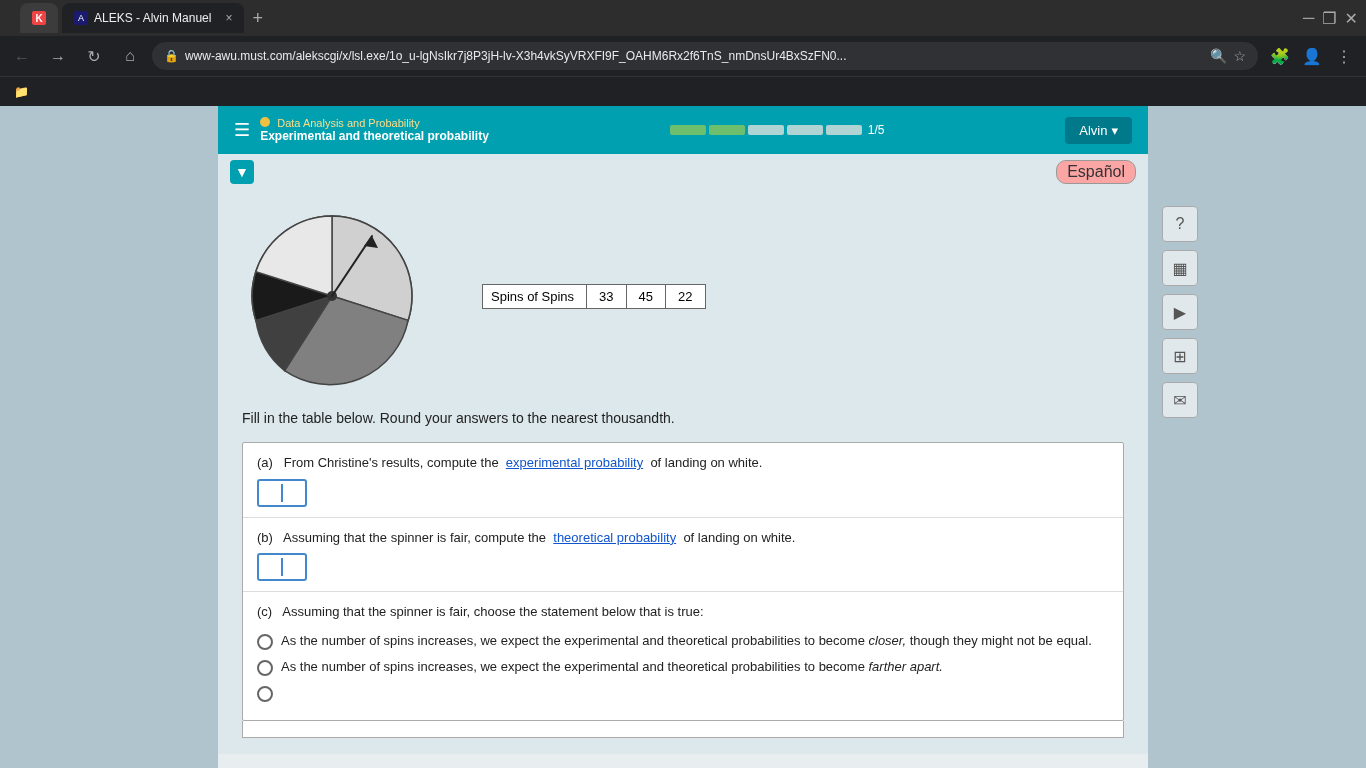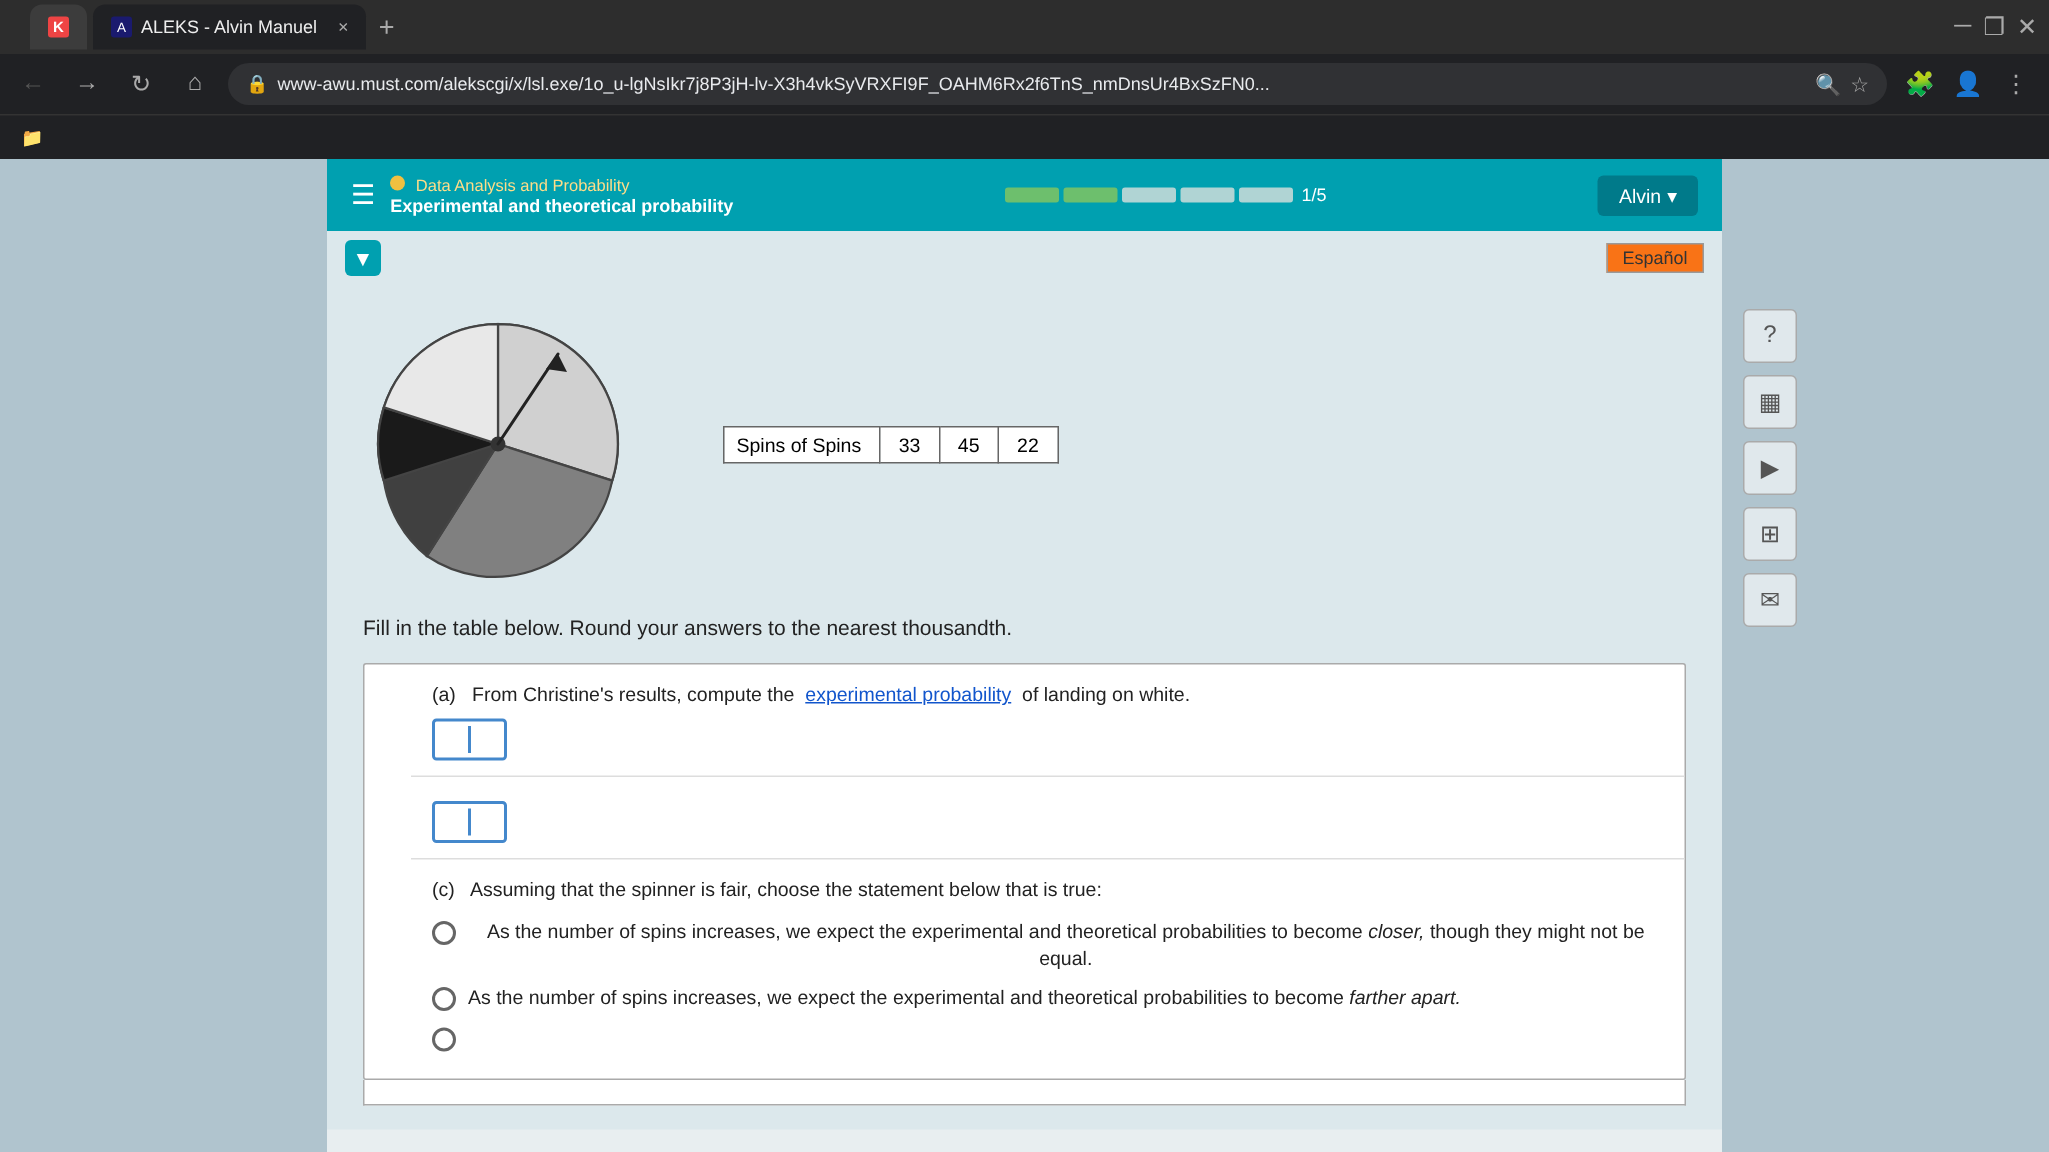--- a/index.html
+++ b/index.html
@@ -146,24 +146,24 @@
       color: white;
       border: none;
       width: 24px; height: 24px;
       border-radius: 4px;
       cursor: pointer;
       font-size: 14px;
       display: flex; align-items: center; justify-content: center;
     }
     .espanol-btn {
       border: 1px solid #999;
-      background: #f97316;
-      border-radius: 0;
+      background: #fca5a5;
+      border-radius: 10px;
       padding: 2px 10px;
-      font-size: 12px;
+      font-size: 16px;
       cursor: pointer;
       color: #333;
     }
 
     
     .main-content {
       padding: 16px 24px;
       background: #dce8ec;
       min-height: 500px;
     }
@@ -209,21 +209,20 @@
       color: #222;
       margin-bottom: 16px;
     }
 
     
     .question-box {
       border: 1px solid #aaa;
       background: white;
       border-radius: 2px;
       margin-bottom: 0;
-      padding-left: 31px;
     }
     .question-part {
       padding: 10px 14px;
       border-bottom: 1px solid #ddd;
     }
     .question-part:last-child { border-bottom: none; }
     .question-label { font-size: 13px; color: #222; line-height: 1.5; }
     .question-label a { color: #1155cc; text-decoration: underline; }
     .answer-input {
       border: 2px solid #4488cc;
@@ -425,20 +424,27 @@
               <span>From Christine's results, compute the</span>
               &nbsp;<a href="#">experimental probability</a>&nbsp;
               <span>of landing on white.</span>
             </div>
             <div class="answer-input">
               <span style="width:2px;height:18px;background:#4488cc;display:inline-block;"></span>
             </div>
           </div>
 
           <div class="question-part">
+            <div class="question-label">
+              <span>(b)</span>
+              &nbsp;
+              <span>Assuming that the spinner is fair, compute the</span>
+              &nbsp;<a href="#">theoretical probability</a>&nbsp;
+              <span>of landing on white.</span>
+            </div>
             <div class="answer-input">
               <span style="width:2px;height:18px;background:#4488cc;display:inline-block;"></span>
             </div>
           </div>
 
           <div class="question-part">
             <div class="question-label" style="margin-bottom:10px;">
               <span>(c)</span>
               &nbsp;
               <span>Assuming that the spinner is fair, choose the statement below that is true:</span>

